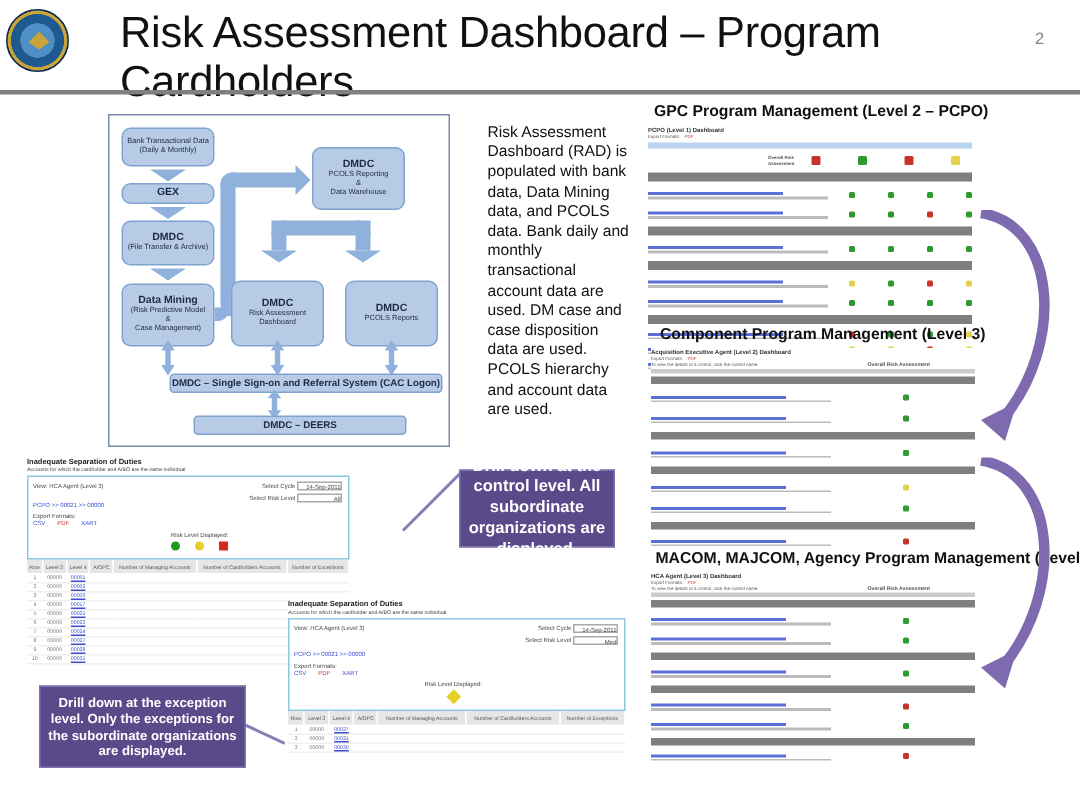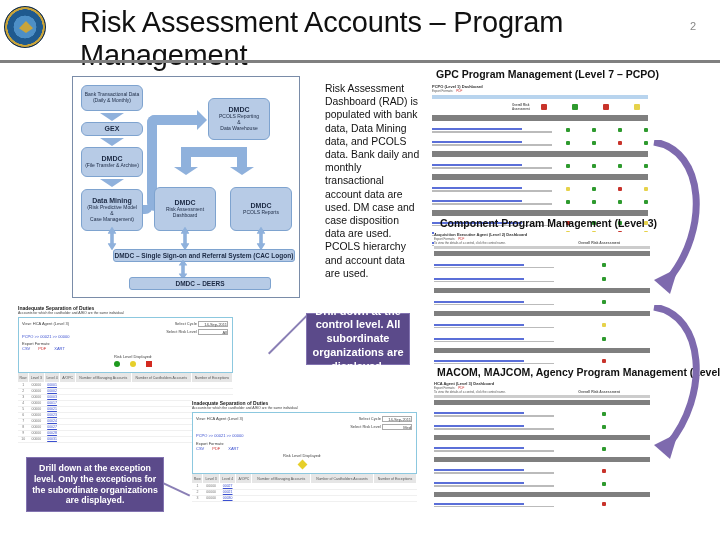--- a/index.html
+++ b/index.html
@@ -45,21 +45,21 @@
 .tbl td{height:6px;border-bottom:1px solid #f0f0f0;text-align:center;color:#777}
 .tbl td.l{color:#3a4fd0;text-decoration:underline}
 .sel{display:inline-block;width:30px;height:6px;border:1px solid #aaa;vertical-align:middle}
 .call{background:#5b4a8a;border:1.5px solid #8273b0;color:#fff;font-weight:bold;text-align:center;display:flex;align-items:center;justify-content:center;line-height:1.25}
 .leader{position:absolute;height:1.5px;background:#8a7fb5;transform-origin:0 0}
 </style>
 </head>
 <body>
 
 <div class="abs seal"></div>
-<div class="abs title">Risk Assessment Accounts – Program Management</div>
+<div class="abs title">Risk Assessment Dashboard – Program Cardholders</div>
 <div class="abs pageno">2</div>
 <div class="abs hr"></div>
 
 <div class="abs diag">
   <div class="box" style="left:8px;top:8px;width:62px;height:26px">
     <span>Bank Transactional Data</span>
     <span>(Daily &amp; Monthly)</span>
   </div>
   <div class="arrow-v" style="left:27px;top:36px"></div>
   <div class="box" style="left:8px;top:45px;width:62px;height:14px">
@@ -110,21 +110,21 @@
     <b style="font-size:6.5px">DMDC – Single Sign-on and Referral System (CAC Logon)</b>
   </div>
   <div class="darrow" style="left:100px;top:188px;width:20px;transform:rotate(90deg)"></div>
   <div class="box" style="left:56px;top:200px;width:142px;height:13px;border-radius:3px">
     <b style="font-size:6.5px">DMDC – DEERS</b>
   </div>
 </div>
 
 <div class="abs para">Risk Assessment Dashboard (RAD) is populated with bank data, Data Mining data, and PCOLS data.  Bank daily and monthly transactional account data are used.  DM case and case disposition data are used.  PCOLS hierarchy and account data are used.</div>
 
-<div class="abs h" style="left:436px;top:68px">GPC Program Management (Level 7 – PCPO)</div>
+<div class="abs h" style="left:436px;top:68px">GPC Program Management (Level 2 – PCPO)</div>
 <div class="abs mini" style="left:432px;top:84px;width:216px;height:122px">
   <div class="ttl">PCPO (Level 1) Dashboard</div>
   <div style="display:flex;gap:3px">
       <span>Export Formats:</span>
       <span style="color:#c33">PDF</span>
     </div>
   <div class="bar blue"></div>
   <div style="display:flex;justify-content:space-between;align-items:center;height:12px">
     <span style="margin-left:80px;font-weight:bold">Overall Risk Assessment</span>
     <div style="display:flex;gap:22px;margin-right:8px">

